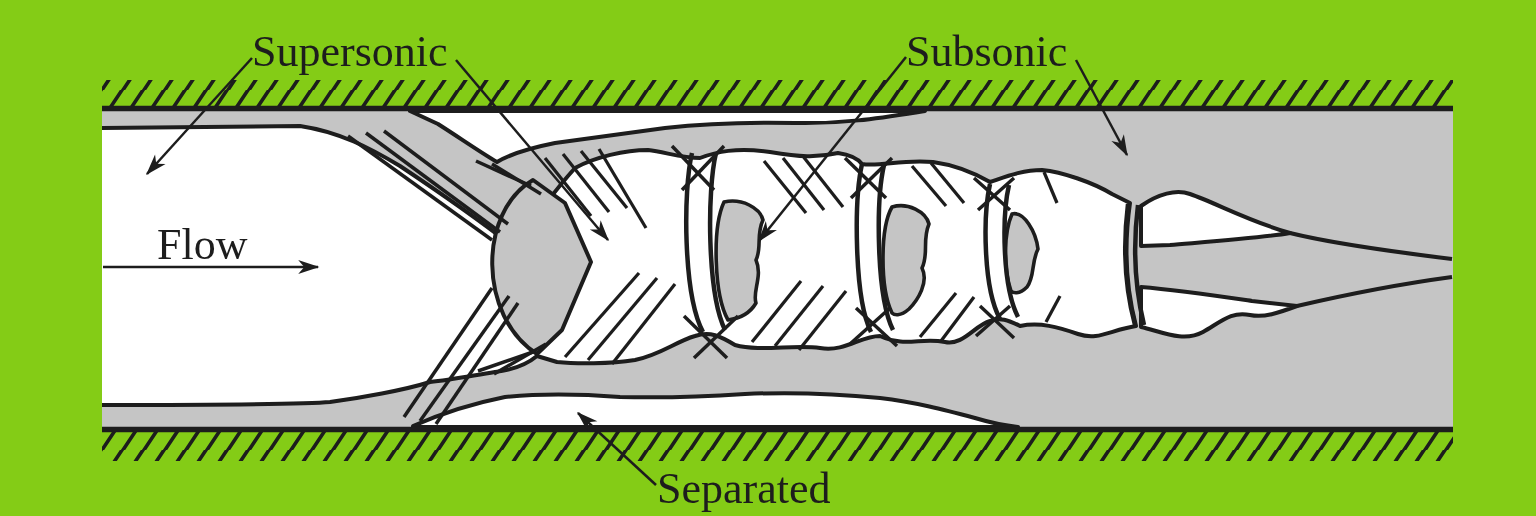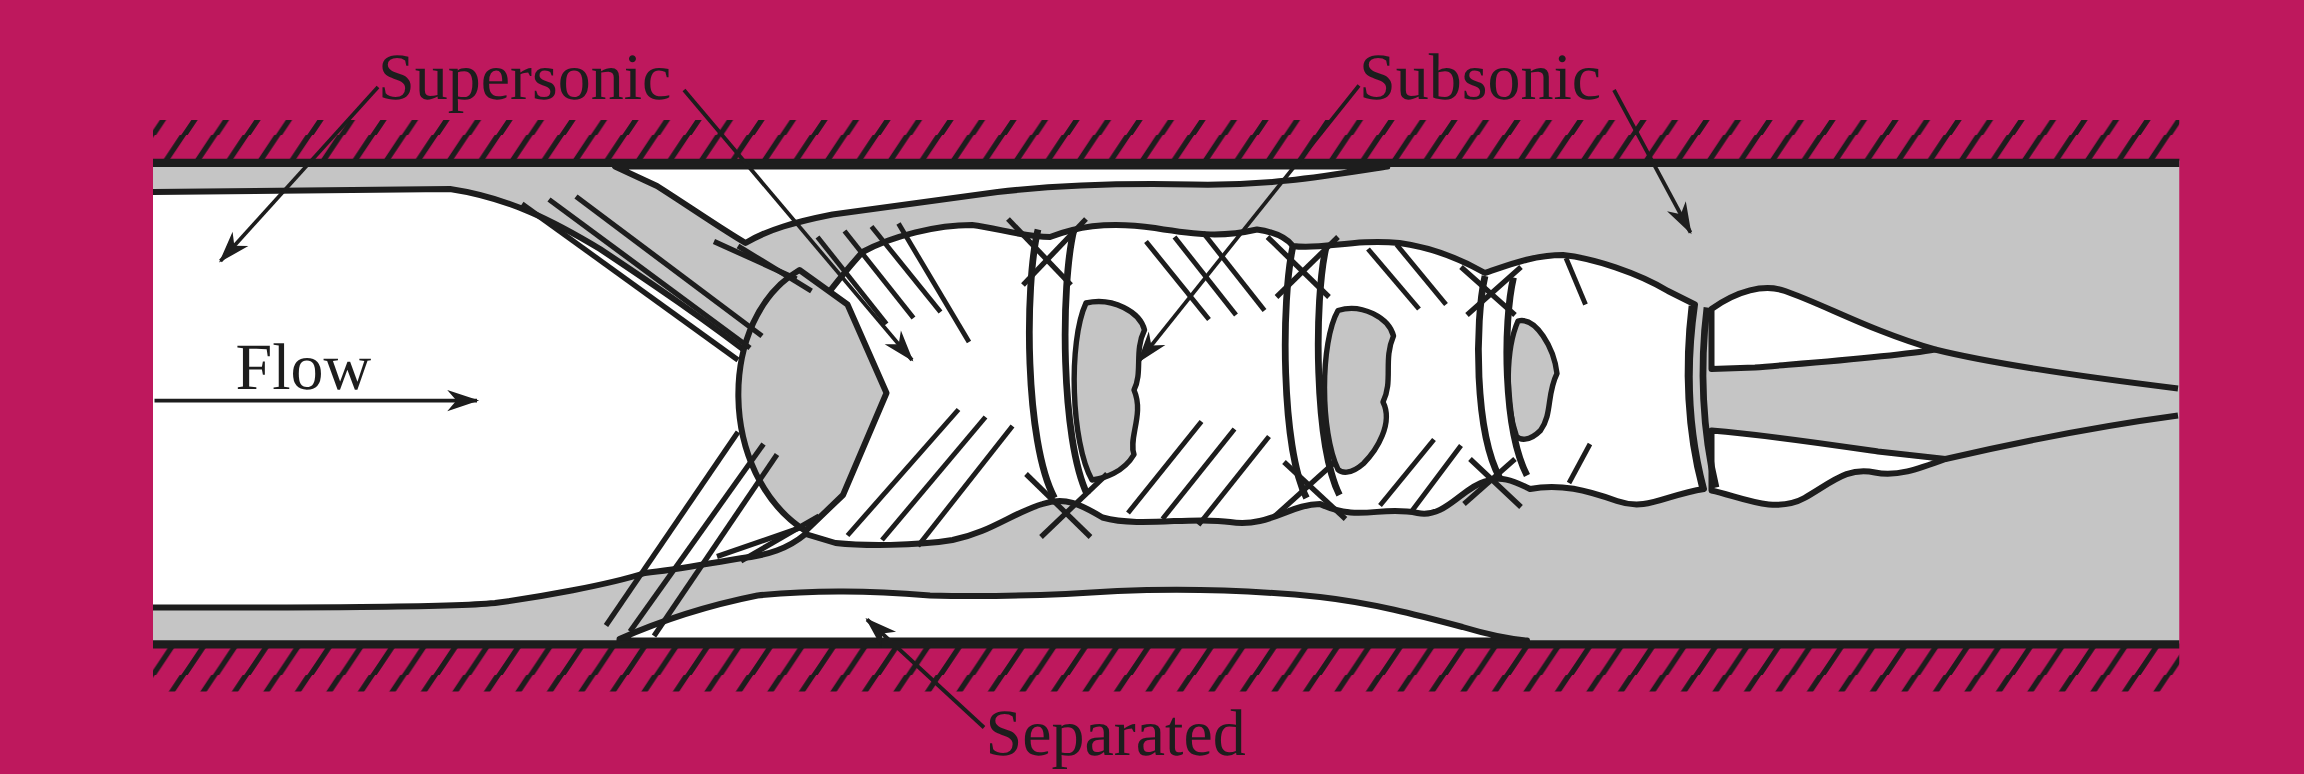--- a/index.html
+++ b/index.html
@@ -1,16 +1,16 @@
 <!DOCTYPE html>
 <html><head>
 <meta charset="utf-8">
 <style>
   html,body{margin:0;padding:0;background:#fff;}
-  .stage{position:relative;width:1536px;height:516px;background:#be185d;overflow:hidden;
+  .stage{position:relative;width:1536px;height:516px;background:#84cc16;overflow:hidden;
          font-family:"Liberation Serif", serif;}
   svg{display:block}
   text.lbl{font-family:"Liberation Serif", serif;font-size:44px;fill:#1d1d1d;}
 </style>
 </head>
 <body>
 
 <div class="stage">
 <svg width="1536" height="516" viewBox="0 0 1536 516">
   <defs>

